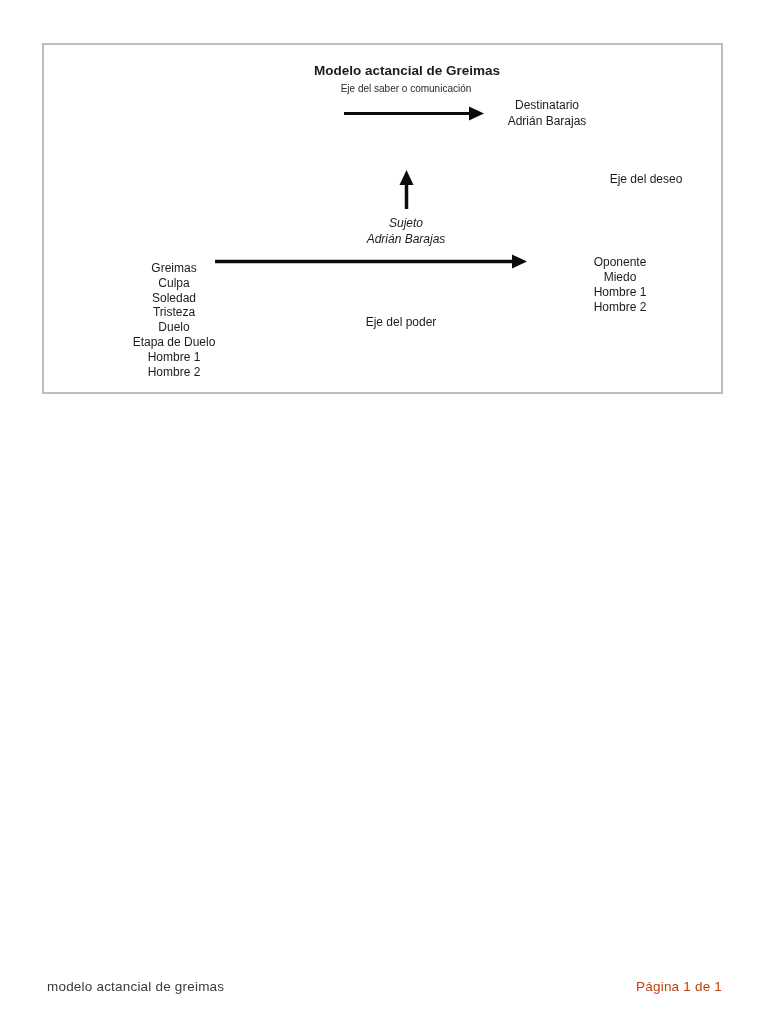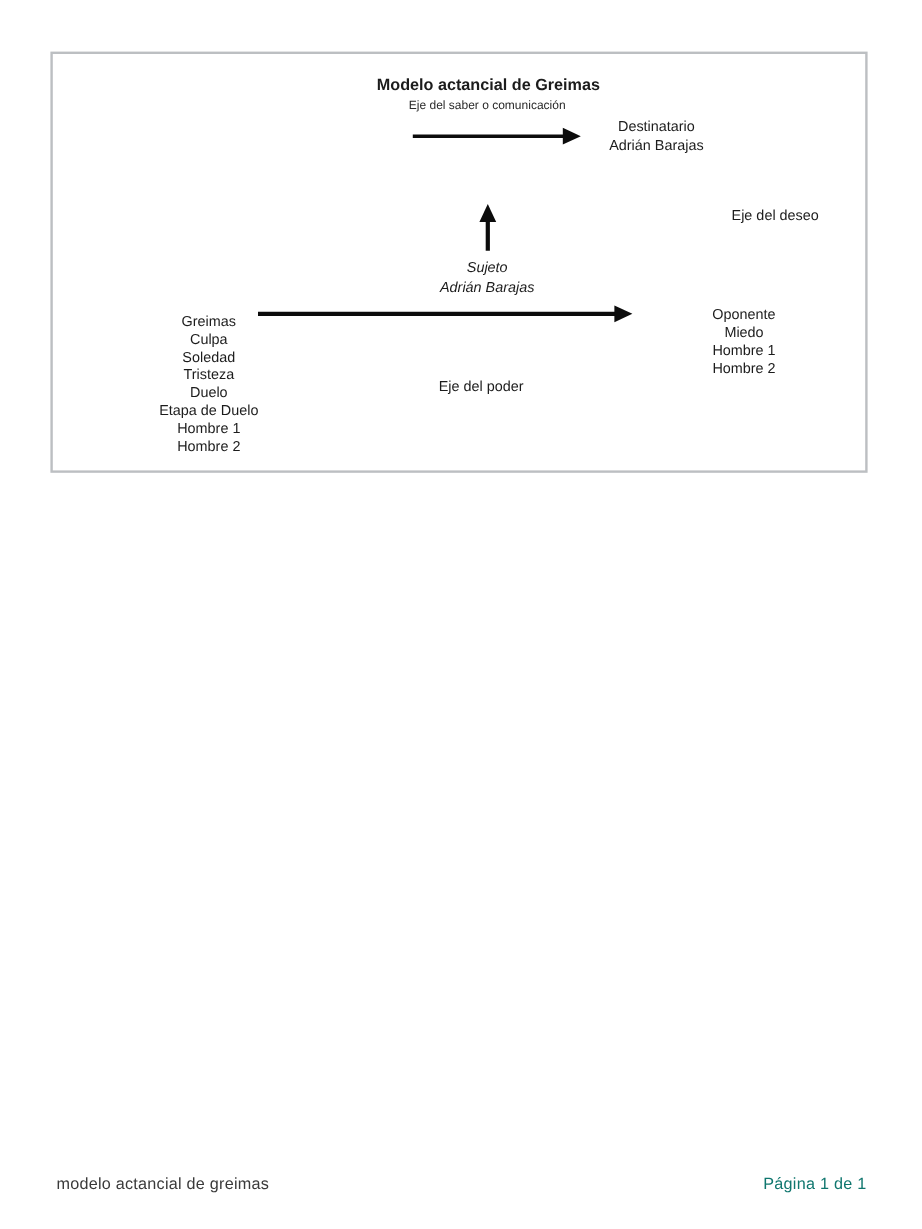--- a/index.html
+++ b/index.html
@@ -65,21 +65,21 @@
     position: absolute;
     left: 47px; top: 979px;
     font-size: 13.5px;
     color: #3a3a3a;
     letter-spacing: 0.2px;
   }
   .footer-right {
     position: absolute;
     right: 46px; top: 979px;
     font-size: 13.5px;
-    color: #0f766e;
+    color: #c2410c;
     letter-spacing: 0.2px;
   }
 </style>
 </head>
 <body>
 
 <div class="page">
 
   <div class="diagram-box">
 

